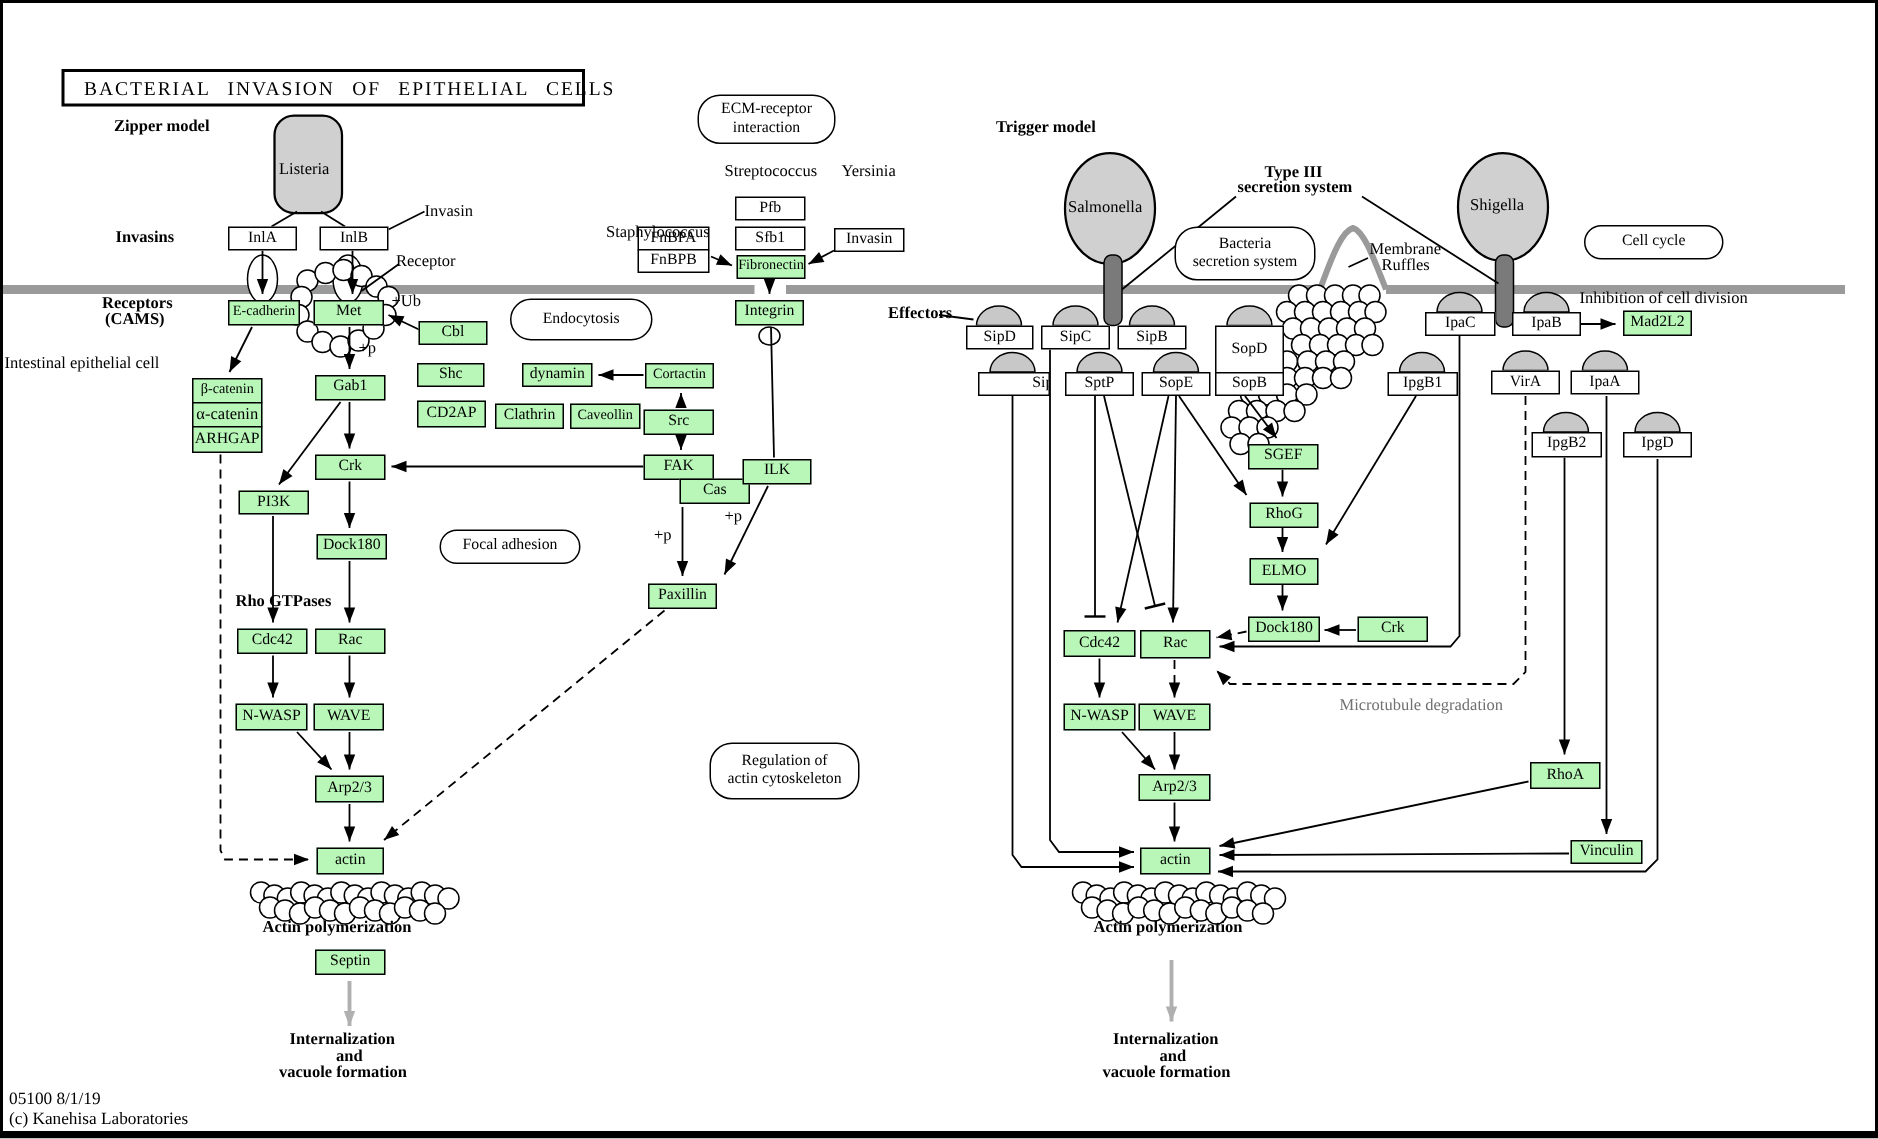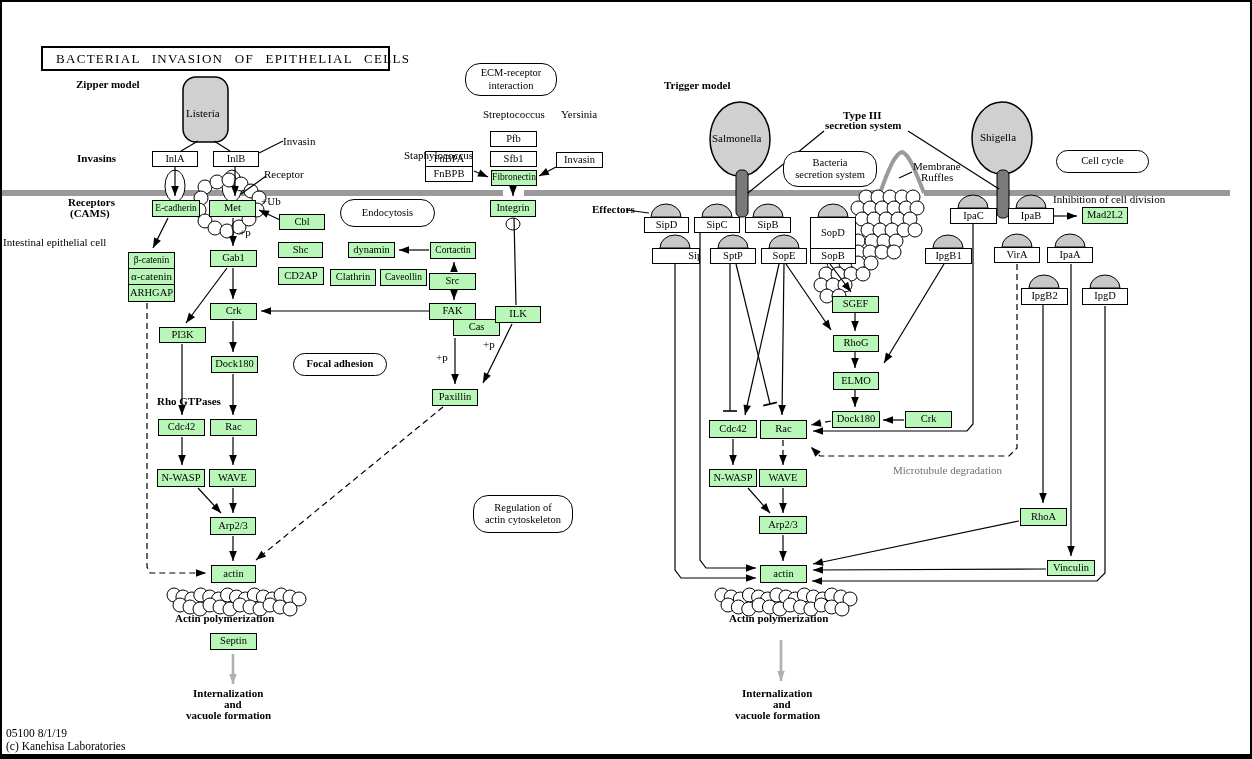--- a/index.html
+++ b/index.html
@@ -349,21 +349,21 @@
       <div class="node green" style="left: 760px; top: 420px; width: 47px; height: 19px;">Rac</div>
       <div class="node green" style="left: 709px; top: 469px; width: 48px; height: 18px;">N-WASP</div>
       <div class="node green" style="left: 759px; top: 469px; width: 48px; height: 18px;">WAVE</div>
       <div class="node green" style="left: 759px; top: 516px; width: 48px; height: 18px;">Arp2/3</div>
       <div class="node green" style="left: 760px; top: 565px; width: 47px; height: 18px;">actin</div>
       <div class="node green" style="left: 1020px; top: 508px; width: 47px; height: 18px;">RhoA</div>
       <div class="node green" style="left: 1047px; top: 560px; width: 48px; height: 16px;">Vinculin</div>
       <div class="stadium" style="left: 465px; top: 63px; width: 92px; height: 33px;">ECM-receptor
 interaction</div>
       <div class="stadium" style="left: 340px; top: 199px; width: 95px; height: 28px;">Endocytosis</div>
-      <div class="stadium" style="left: 293px; top: 353px; width: 94px; height: 23px; font-weight: bold;">Focal adhesion</div>
+      <div class="stadium" style="left: 293px; top: 353px; width: 94px; height: 23px;">Focal adhesion</div>
       <div class="stadium" style="left: 473px; top: 495px; width: 100px; height: 38px;">Regulation of
 actin cytoskeleton</div>
       <div class="stadium" style="left: 783px; top: 151px; width: 94px; height: 36px;">Bacteria
 secretion system</div>
       <div class="stadium" style="left: 1056px; top: 150px; width: 93px; height: 23px;">Cell cycle</div>
       <div class="lbl bold" style="left: 76px; top: 79px;">Zipper model</div>
       <div class="lbl bold" style="left: 77px; top: 153px;">Invasins</div>
       <div class="lbl bold" style="left: 68px; top: 197px;">Receptors</div>
       <div class="lbl bold" style="left: 70px; top: 208px;">(CAMS)</div>
       <div class="lbl" style="left: 3px; top: 237px;">Intestinal epithelial cell</div>

